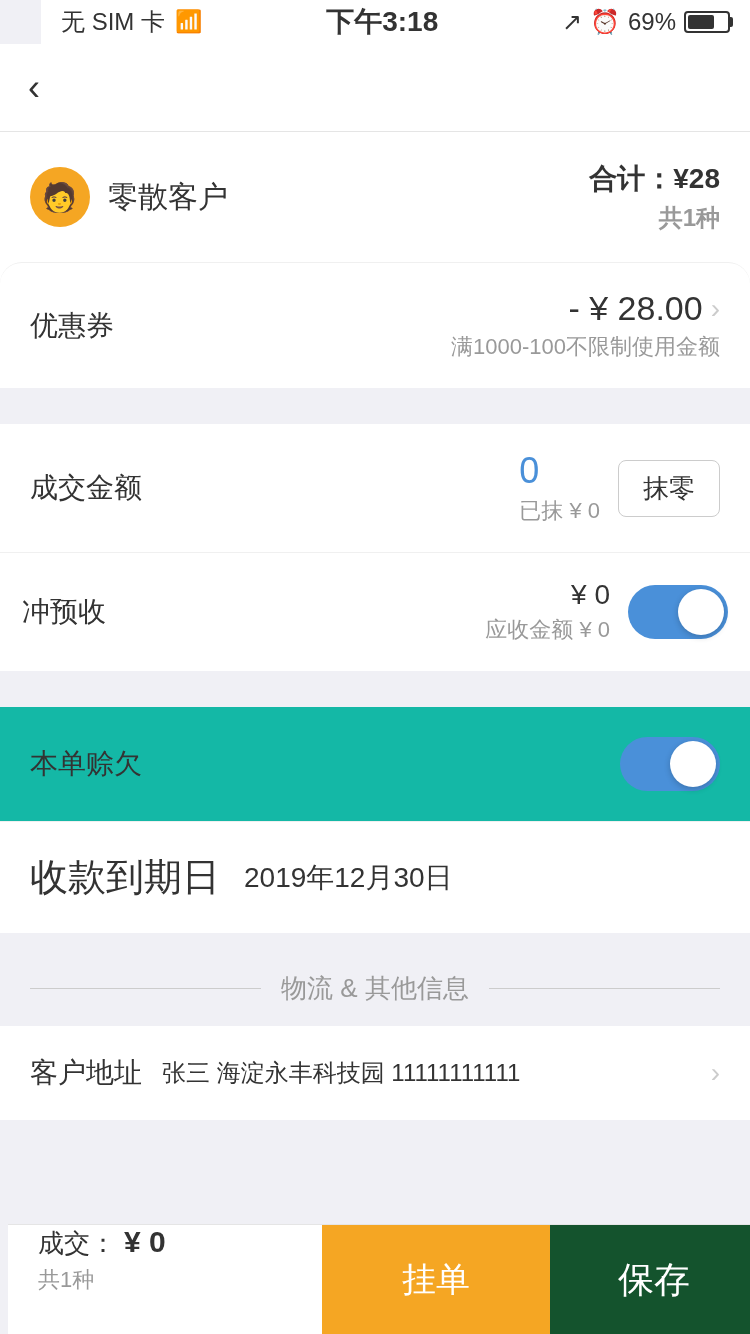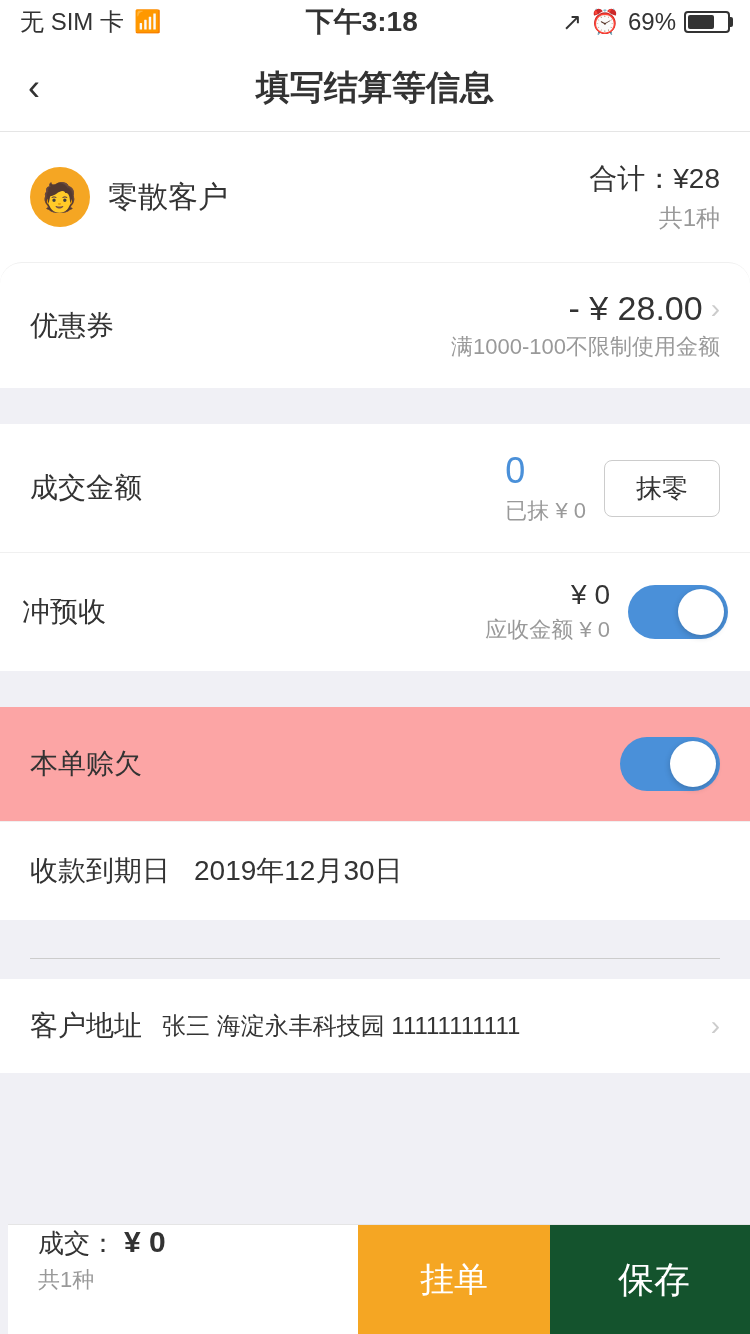--- a/index.html
+++ b/index.html
@@ -17,20 +17,21 @@
     
     .status-bar {
       height: 44px;
       background: #fff;
       display: flex;
       align-items: center;
       justify-content: space-between;
       padding: 0 20px;
       font-size: 24px;
       font-weight: 500;
+      margin-left: 41px;
     }
     .status-left { display: flex; align-items: center; gap: 10px; }
     .status-center { font-weight: 600; font-size: 28px; }
     .status-right { display: flex; align-items: center; gap: 8px; font-size: 24px; }
     .wifi-icon { font-size: 22px; }
     .battery-bar {
       width: 46px; height: 22px; border: 2px solid #333; border-radius: 4px; position: relative; display: flex; align-items: center; padding: 2px;
     }
     .battery-bar::after { content: ''; width: 3px; height: 10px; background: #333; position: absolute; right: -5px; top: 50%; transform: translateY(-50%); border-radius: 0 2px 2px 0; }
     .battery-fill { width: 69%; height: 100%; background: #333; border-radius: 2px; }
@@ -72,21 +73,21 @@
       padding: 28px 30px;
       background: #fff;
     }
     .customer-left { display: flex; align-items: center; gap: 18px; }
     .avatar {
       width: 60px; height: 60px; border-radius: 50%; background: #f5a623;
       display: flex; align-items: center; justify-content: center;
       font-size: 28px; color: #fff;
     }
     .customer-name { font-size: 30px; color: #333; font-weight: 500; }
-    .customer-right { text-align: right; }
+    .customer-right { text-align: right; font-weight: bold; }
     .total-amount { font-size: 28px; color: #333; }
     .total-count { font-size: 24px; color: #999; margin-top: 4px; }
 
     
     .coupon-row {
       display: flex;
       align-items: center;
       justify-content: space-between;
       padding: 26px 30px;
       background: #fff;
@@ -111,21 +112,21 @@
       justify-content: space-between;
       padding: 26px 30px;
       background: #fff;
       border-bottom: 1px solid #f0f0f0;
     }
     .transaction-right { display: flex; align-items: center; gap: 18px; }
     .tx-amount { font-size: 36px; color: #4a90d9; font-weight: 500; }
     .round-btn {
       border: 1.5px solid #ccc;
       border-radius: 8px;
-      padding: 10px 31px;
+      padding: 10px 24px;
       font-size: 26px;
       color: #333;
       background: #fff;
       cursor: pointer;
     }
     .tx-sub { font-size: 22px; color: #999; margin-top: 4px; text-align: right; }
 
     
     .prepay-row {
       display: flex;
@@ -154,32 +155,32 @@
       top: 4px; right: 4px;
       box-shadow: 0 2px 6px rgba(0,0,0,0.2);
     }
 
     
     .debt-row {
       display: flex;
       align-items: center;
       justify-content: space-between;
       padding: 30px 30px;
-      background: #fca5a5;
+      background: #14b8a6;
     }
 
     
     .due-date-row {
       display: flex;
       align-items: center;
       padding: 30px 30px;
       background: #fff;
       border-top: 1px solid #f0f0f0;
     }
-    .due-label { font-size: 28px; color: #333; margin-right: 24px; white-space: nowrap; }
+    .due-label { font-size: 38px; color: #333; margin-right: 24px; white-space: nowrap; }
     .due-value { font-size: 28px; color: #333; }
 
     
     .section-header {
       background: #f0f0f5;
       display: flex;
       align-items: center;
       justify-content: center;
       padding: 20px 30px;
     }
@@ -219,21 +220,21 @@
       border-top: 1px solid #e5e5e5;
     }
     .bottom-info {
       flex: 1;
       padding: 0 30px;
     }
     .bottom-deal { font-size: 26px; color: #333; }
     .bottom-count { font-size: 22px; color: #999; margin-top: 4px; }
     .bottom-deal-amount { font-size: 30px; font-weight: 600; color: #333; }
     .btn-hang {
-      width: 192px; height: 110px;
+      width: 228px; height: 110px;
       background: #f5a623;
       display: flex; align-items: center; justify-content: center;
       font-size: 34px; color: #fff; font-weight: 500;
       cursor: pointer;
     }
     .btn-save {
       width: 208px; height: 110px;
       background: #14532d;
       display: flex; align-items: center; justify-content: center;
       font-size: 36px; color: #fff; font-weight: 500;
@@ -257,21 +258,20 @@
     <span>⏰</span>
     <span>69%</span>
     <div class="battery-bar">
       <div class="battery-fill"></div>
     </div>
   </div>
 </div>
 
 <div class="nav-bar">
   <div class="nav-back">‹</div>
-  <div class="nav-title">填写结算等信息</div>
 </div>
 
 <div class="section">
   <div class="customer-row">
     <div class="customer-left">
       <div class="avatar">🧑</div>
       <span class="customer-name">零散客户</span>
     </div>
     <div class="customer-right">
       <div class="total-amount">合计：¥28</div>
@@ -331,20 +331,21 @@
   </div>
 
   <div class="due-date-row">
     <span class="due-label">收款到期日</span>
     <span class="due-value">2019年12月30日</span>
   </div>
 </div>
 
 <div class="section-header">
   <div class="section-header-line"></div>
+  <span class="section-header-text">物流 &amp; 其他信息</span>
   <div class="section-header-line"></div>
 </div>
 
 <div class="section">
   <div class="address-row">
     <div class="address-left">
       <span class="addr-label">客户地址</span>
       <span class="addr-value">张三 海淀永丰科技园 11111111111</span>
     </div>
     <span class="chevron">›</span>

